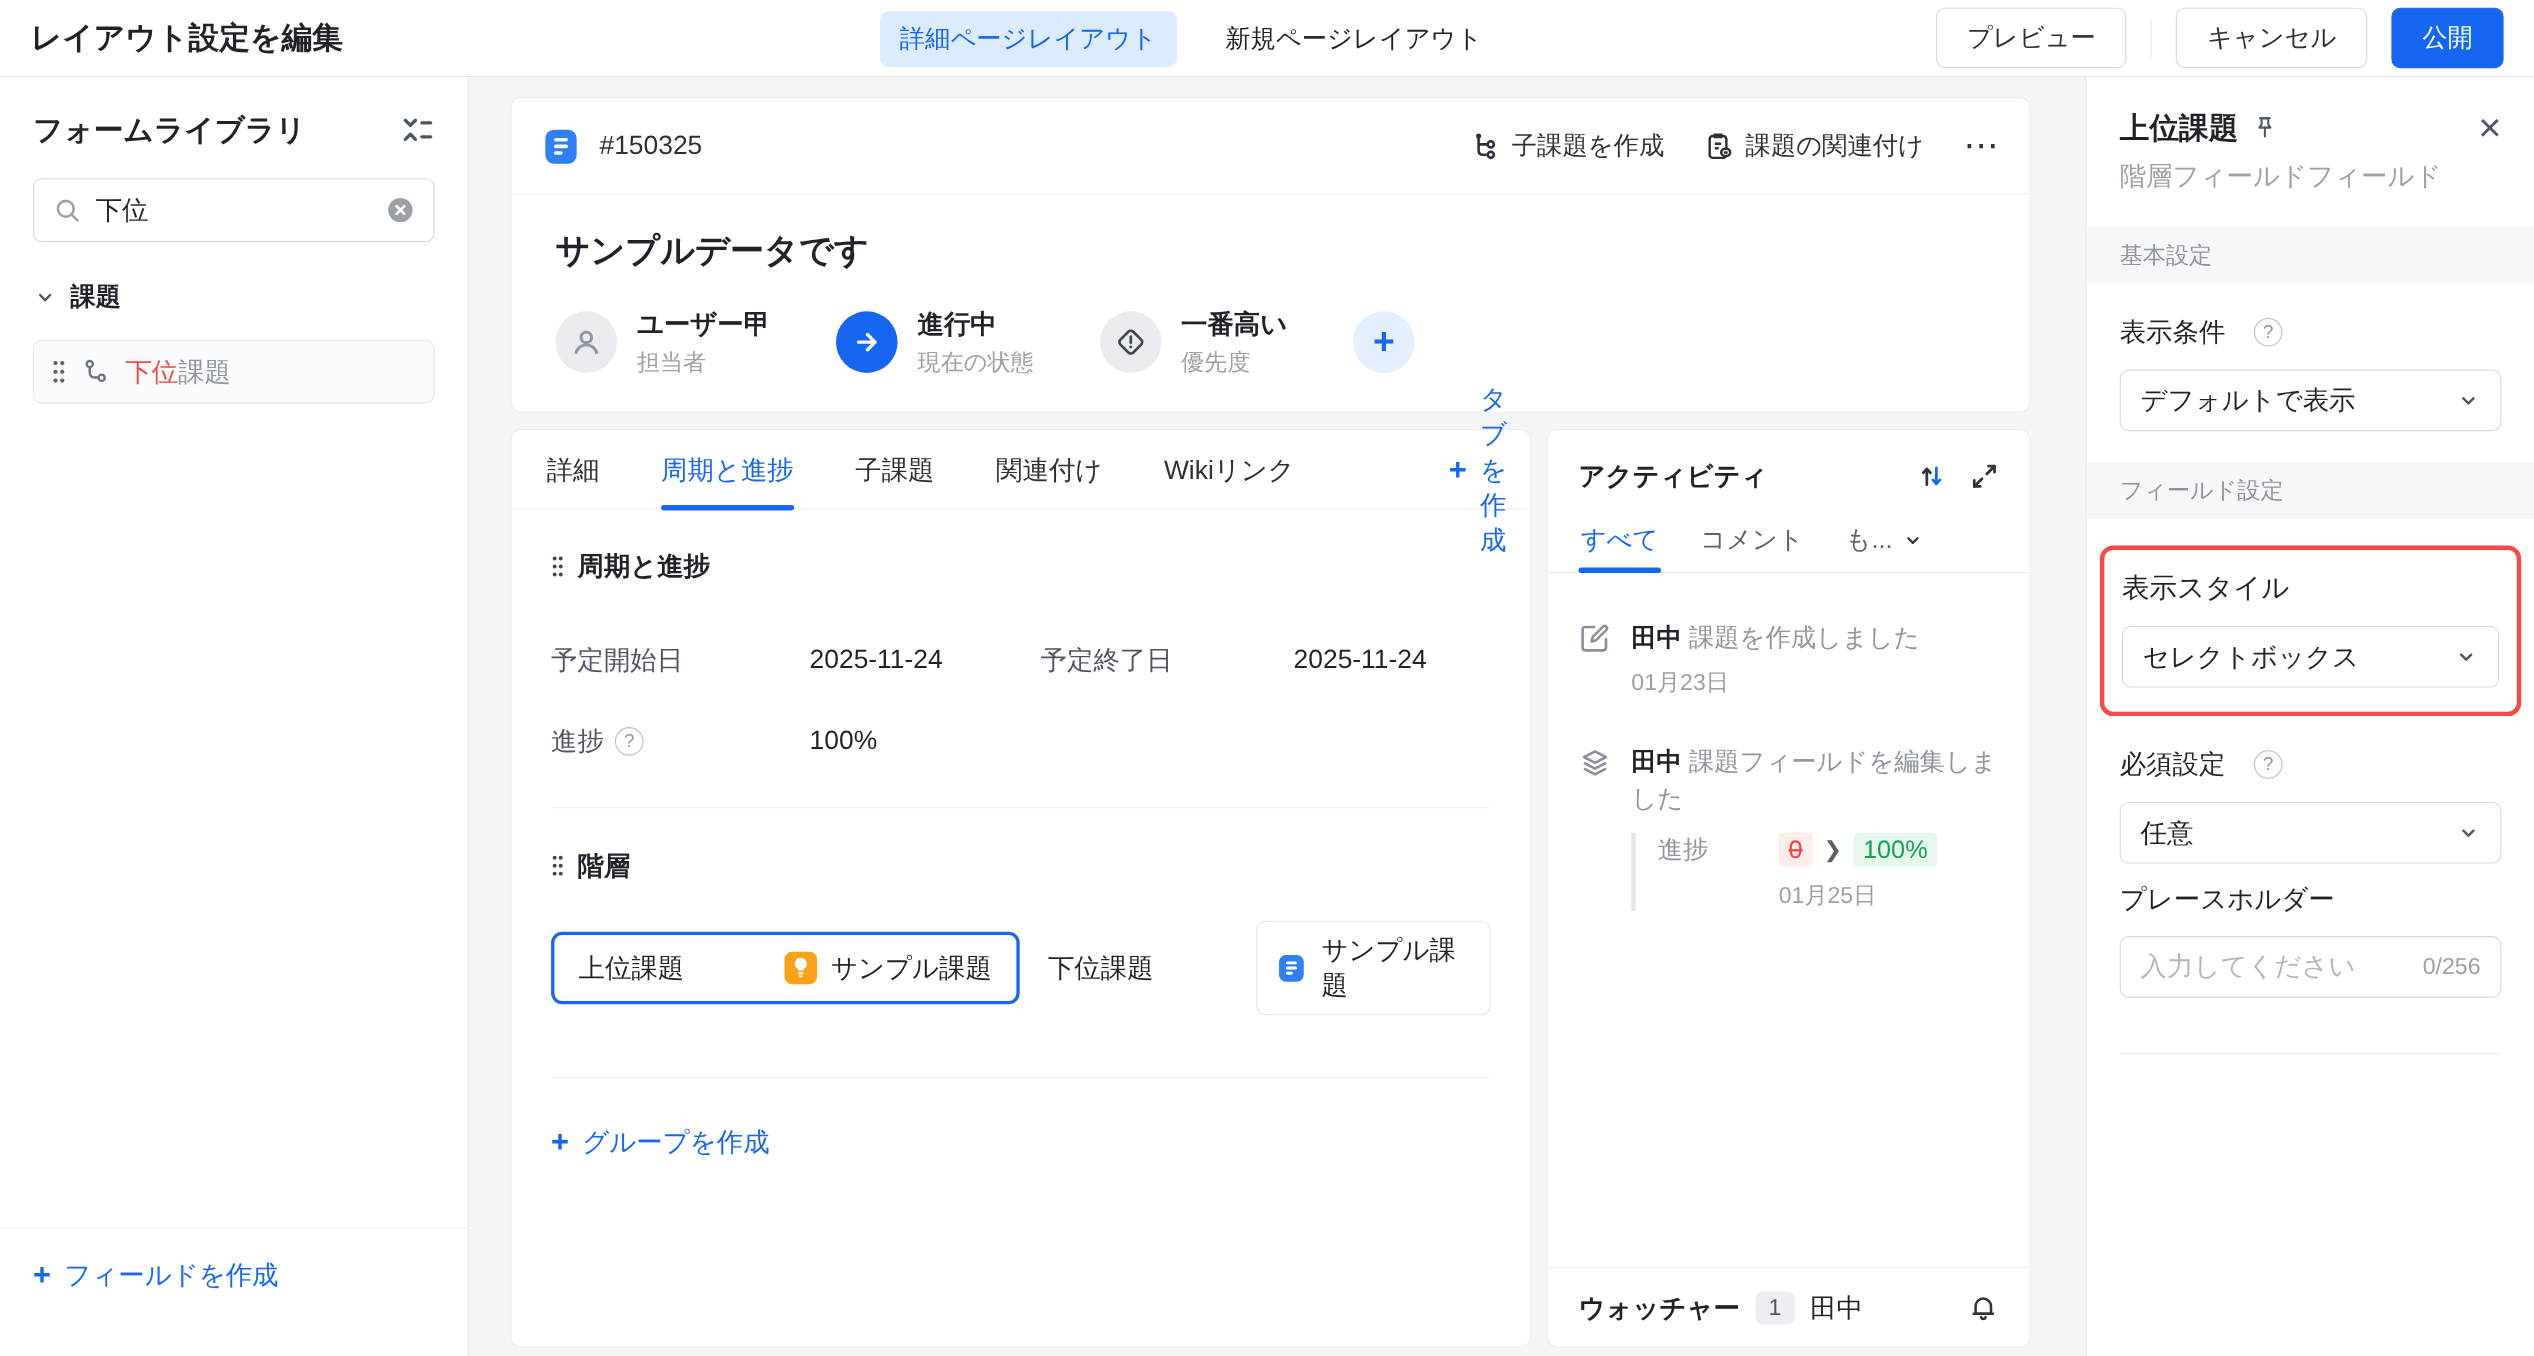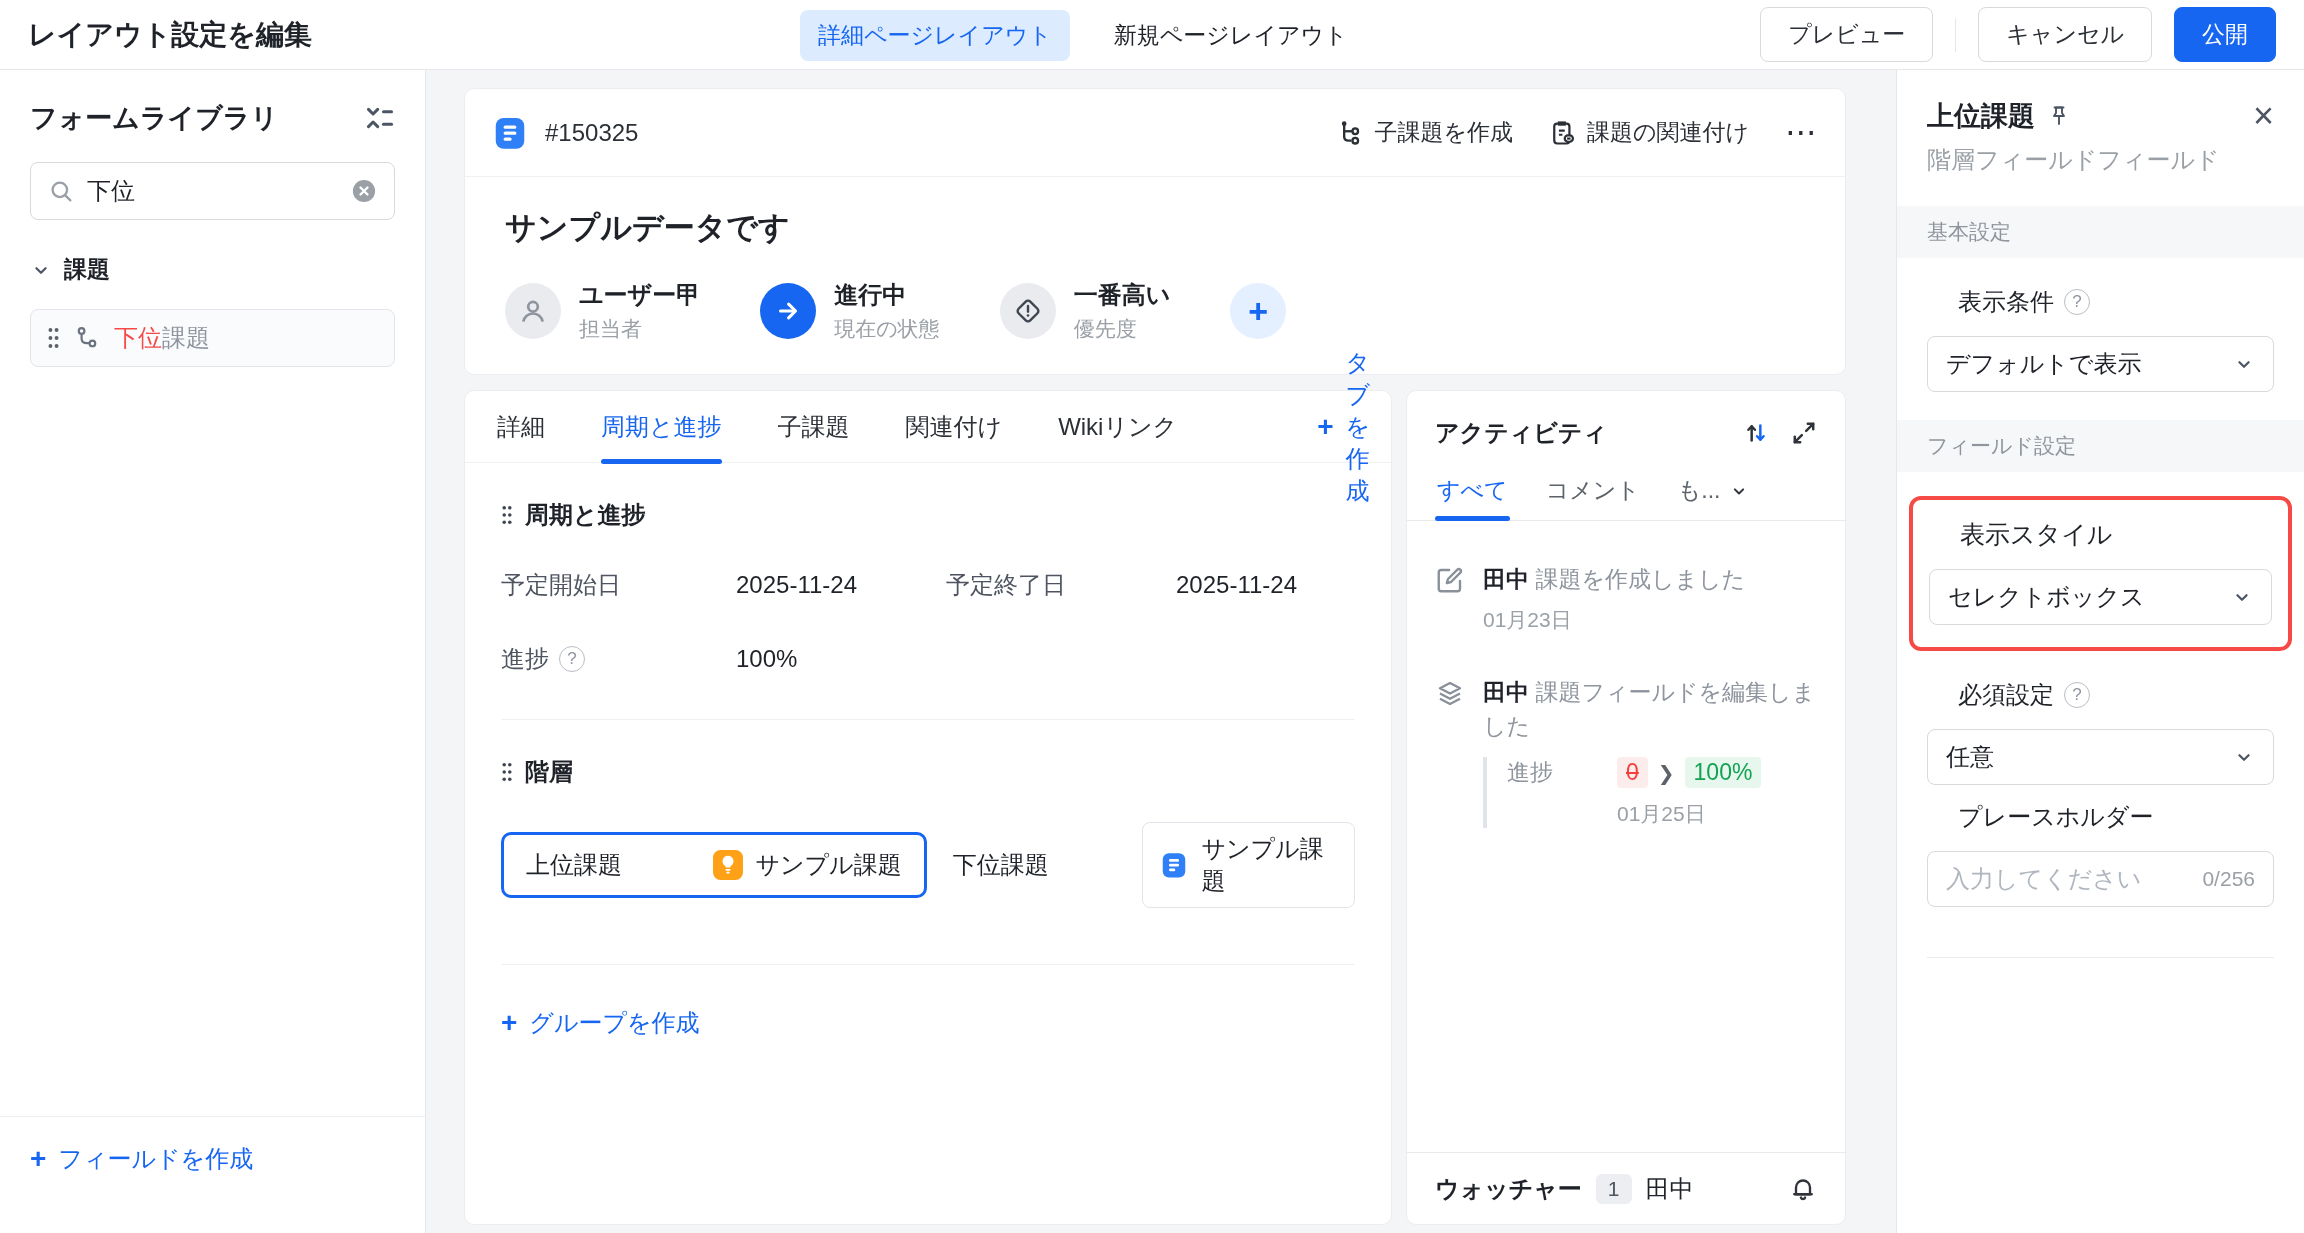--- a/index.html
+++ b/index.html
@@ -62,21 +62,21 @@
   .detail-card { flex:1; min-width:0; display:flex; flex-direction:column; }
   .tabs-row { height:72px; display:flex; align-items:center; gap:56px; padding:0 32px; border-bottom:1px solid #f0f1f3; }
   .tab { font-size:24px; color:#2b2f36; position:relative; height:72px; display:flex; align-items:center; cursor:pointer; white-space:nowrap; }
   .tab.active { color:#1766f2; }
   .tab.active::after { content:""; position:absolute; left:0; right:0; bottom:-1px; height:5px; border-radius:3px; background:#1766f2; }
   .tab.clipped { max-width:24px; overflow:hidden; color:#5c6269; }
   .tabs-sep { width:1px; height:30px; background:#e1e4e8; margin-left:-14px; }
   .create-tab { margin-left:-14px; }
   .detail-body { padding:0 36px; flex:1; }
   .sec-title { display:flex; align-items:center; gap:12px; font-size:24px; font-weight:700; margin-top:36px; cursor:grab; }
-  .field-grid { display:grid; grid-template-columns:235px 210px 230px 1fr; row-gap:42px; margin-top:38px; font-size:24px; align-items:center; }
+  .field-grid { display:grid; grid-template-columns:235px 210px 230px 1fr; row-gap:42px; margin-top:53px; font-size:24px; align-items:center; }
   .f-label { color:#4e5560; display:flex; align-items:center; gap:10px; }
   .f-value { color:#1f2329; }
   .hr { border:none; border-top:1px solid #f0f1f3; margin-top:44px; }
   .hier-row { display:flex; align-items:center; margin-top:34px; }
   .parent-box { width:446px; height:66px; border:3px solid #1766f2; border-radius:10px;
     display:flex; align-items:center; justify-content:space-between; padding:0 22px; cursor:pointer; }
   .inline-chip { display:flex; align-items:center; gap:12px; font-size:24px; color:#1f2329; }
   .child-label { font-size:24px; margin-left:26px; width:200px; }
   .child-chip { border:1.5px solid #e1e4e8; border-radius:8px; padding:10px 16px; display:flex; align-items:center; gap:12px; font-size:24px; cursor:pointer; }
   .create-group { margin-top:42px; }
@@ -112,21 +112,21 @@
   .push-right { margin-left:auto; }
 
   
   .inspector { width:408px; background:#fff; border-left:1px solid #e5e7eb; padding-top:28px; flex-shrink:0; position:relative; }
   .insp-head { display:flex; align-items:center; padding:0 30px; gap:12px; }
   .insp-title { font-size:27px; font-weight:700; }
   .insp-close { margin-left:auto; font-size:36px; color:#4b5563; line-height:1; background:none; border:none; cursor:pointer; }
   .insp-sub { padding:0 30px; font-size:24px; color:#9aa0a6; margin-top:10px; }
   .band { background:#f6f7f8; font-size:21px; color:#8f959e; padding:12px 30px; margin-top:30px; }
   .insp-block { padding:28px 30px 10px; }
-  .insp-label { font-size:24px; color:#1f2329; display:flex; align-items:center; gap:10px;margin-left:31px; }
+  .insp-label { font-size:24px; color:#1f2329; display:flex; align-items:center; gap:26px; }
   .select { margin-top:18px; height:56px; border:1.5px solid #d9d9d9; border-radius:8px;
     display:flex; align-items:center; justify-content:space-between; padding:0 18px; font-size:24px; cursor:pointer; background:#fff; }
   .select .chev { color:#4b5563; }
   .hl-box { border:4px solid #f54a45; border-radius:12px; margin:24px 12px 4px; padding:18px 16px 22px; }
   .hl-box .insp-label { font-size:25px; }
   .input-wrap { margin-top:18px; height:56px; border:1.5px solid #d9d9d9; border-radius:8px;
     display:flex; align-items:center; padding:0 18px; gap:10px; }
   .input-wrap input { border:none; outline:none; flex:1; font-size:24px; font-family:inherit; min-width:0; color:#1f2329; }
   .input-wrap input::placeholder { color:#b0b6bf; }
   .counter { font-size:21px; color:#9aa0a6; }

